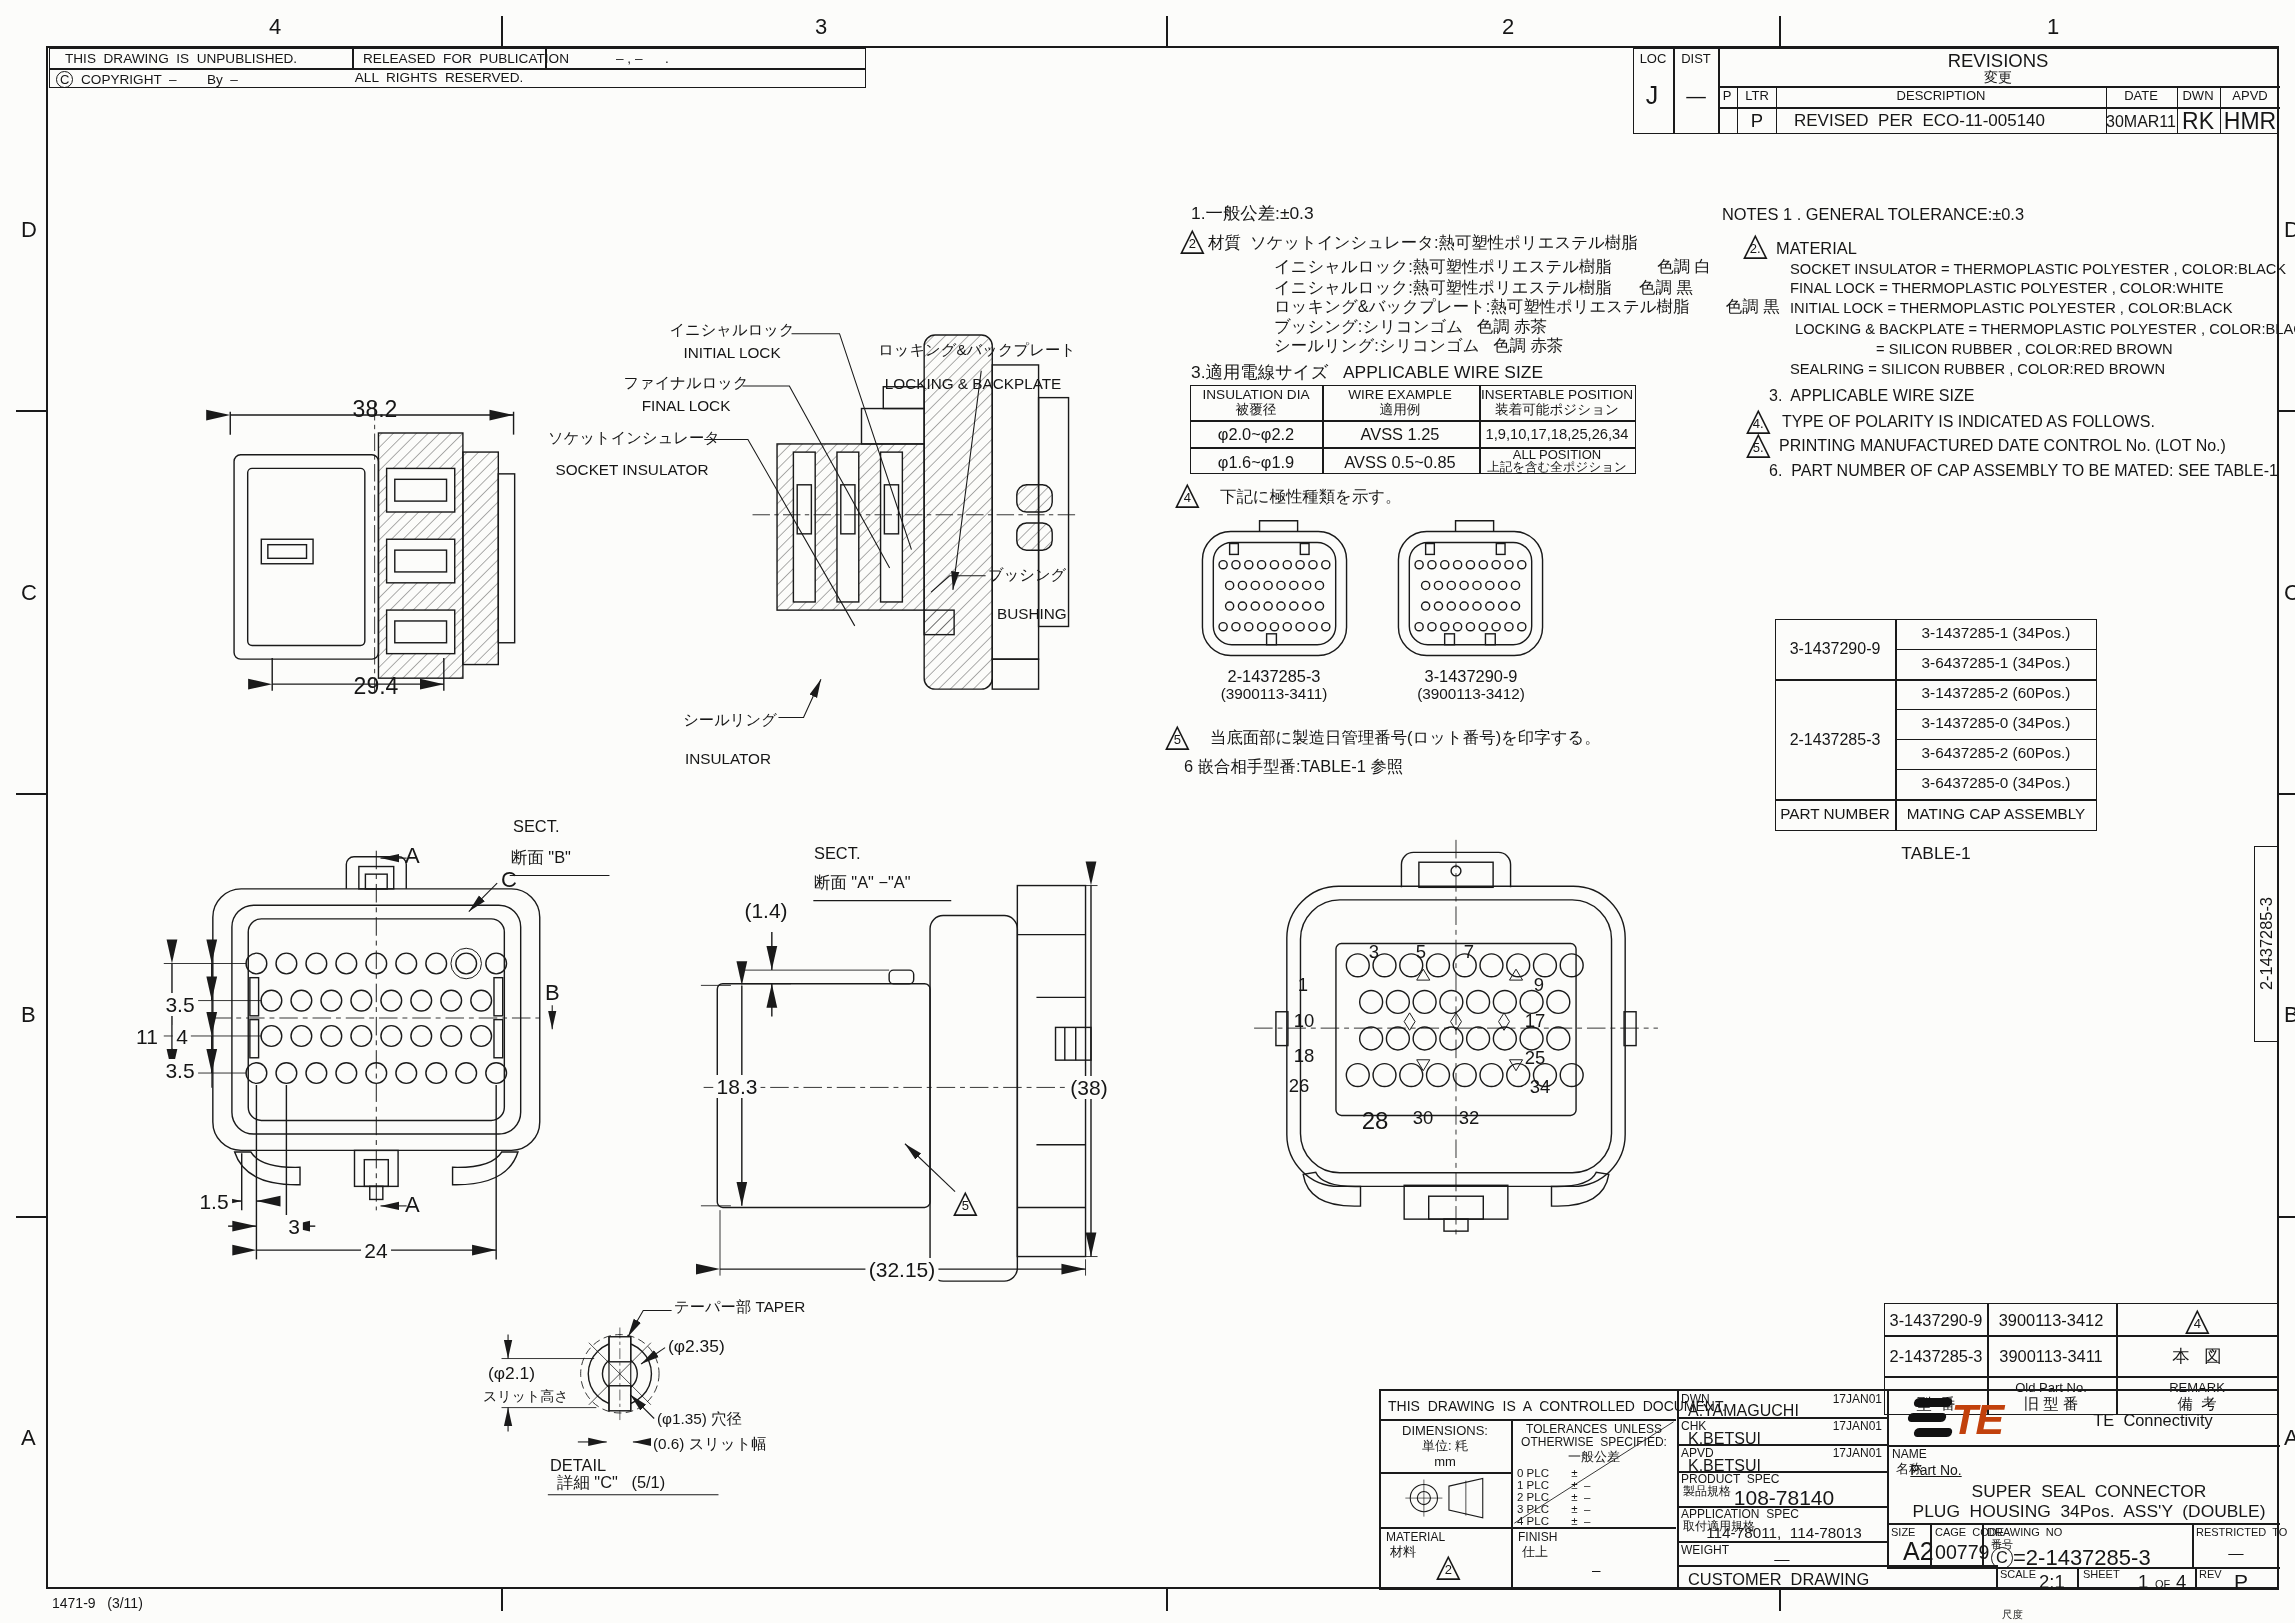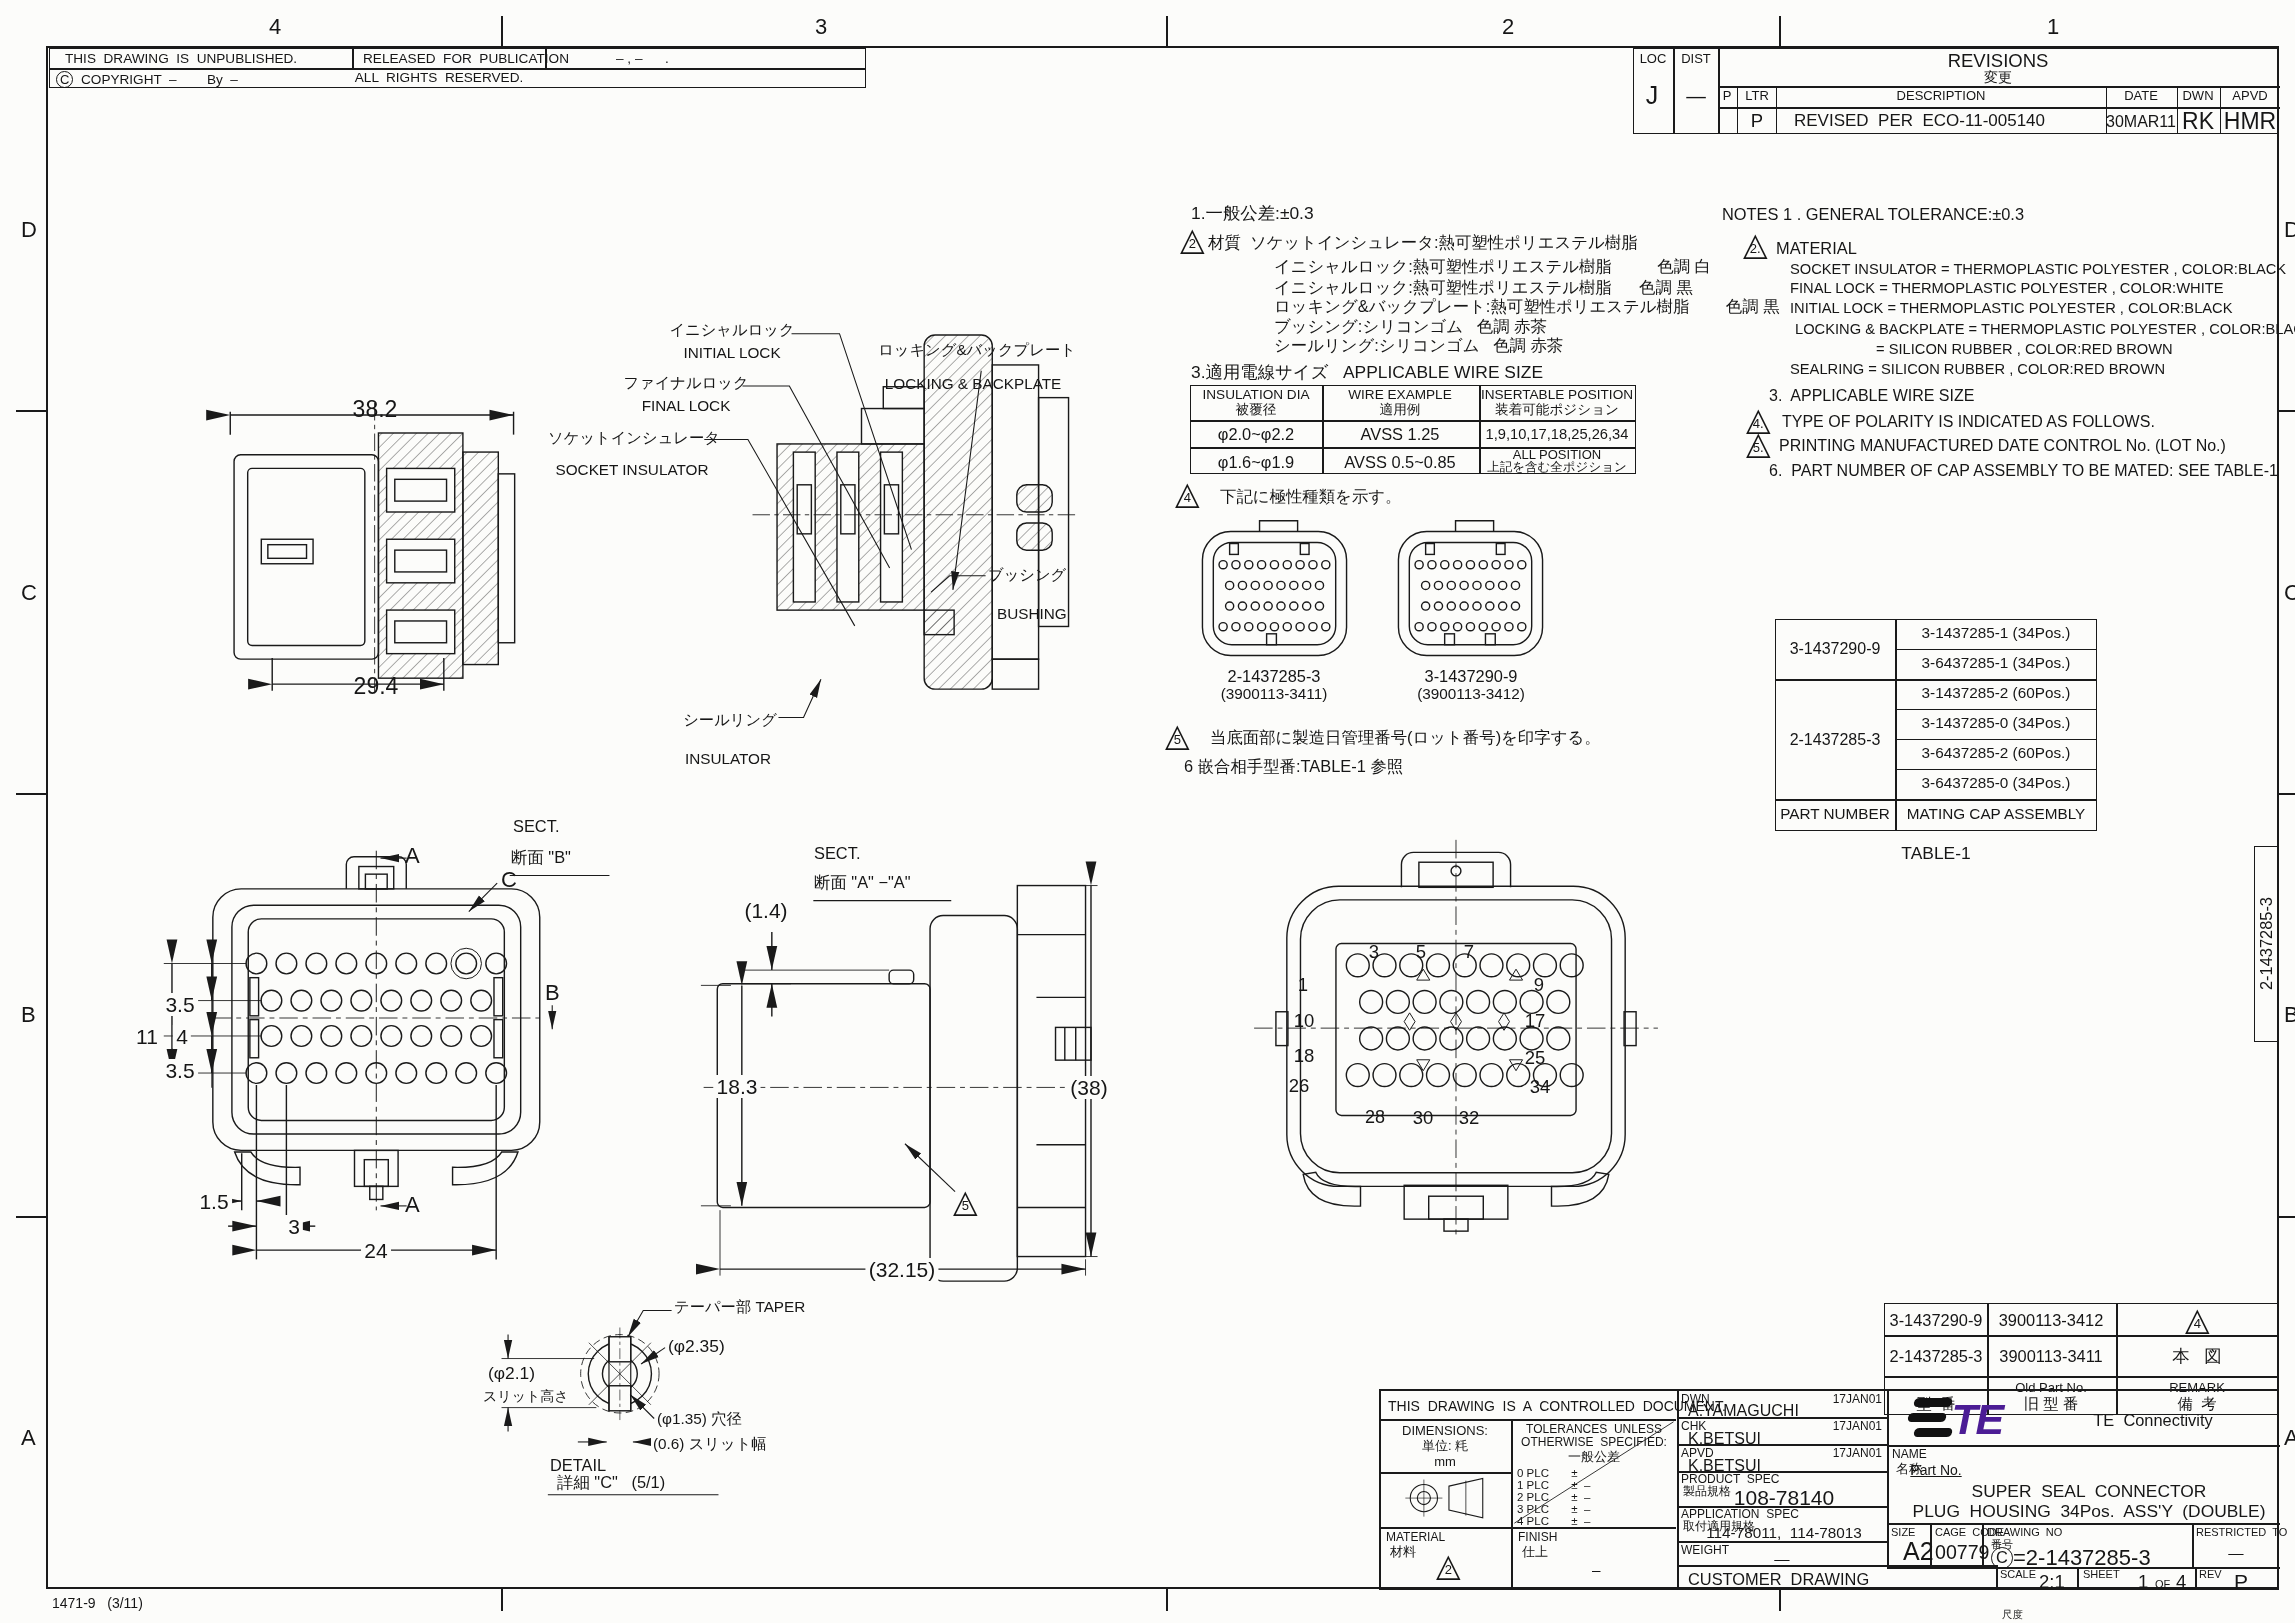--- a/index.html
+++ b/index.html
@@ -12,21 +12,21 @@
   .bx{position:absolute;border:1.6px solid #1a1a1a;box-sizing:border-box;}
   .bx4{border-width:2.7px;}
   .flag{position:absolute;width:30.5px;height:28px;}
   .flag .g{position:absolute;left:50%;top:50%;transform:translate(-50%,-54%);font-size:32px;line-height:32px;color:#161616;}
   .flag .n{position:absolute;left:50%;top:60%;transform:translate(-50%,-50%);font-size:13px;color:#161616;}
   svg{position:absolute;overflow:visible;}
   .vert{writing-mode:vertical-rl;transform:rotate(180deg);}
   .telogo{position:absolute;display:flex;align-items:center;}
   .telogo .bars{position:relative;width:40px;height:46px;}
   .telogo .bars i{position:absolute;left:0;width:38px;height:9.3px;background:#111;border-radius:4.9px;transform:skewX(-14deg);}
-  .telogo .te{font-size:43px;font-weight:bold;font-style:italic;color:#4c1d95;letter-spacing:-2.2px;margin-left:5.5px;line-height:44px;}
+  .telogo .te{font-size:43px;font-weight:bold;font-style:italic;color:#c2410c;letter-spacing:-2.2px;margin-left:5.5px;line-height:44px;}
 </style>
 </head>
 <body>
 
 <div class="sheet">
 
   <div class="bx bx4" style="left:46px;top:46px;width:2233px;height:1543px;"></div>
   <div class="ln" style="left:501px;top:16.4px;width:1.6px;height:30px;"></div>
   <div class="ln" style="left:1166px;top:16.4px;width:1.6px;height:30px;"></div>
   <div class="ln" style="left:1779px;top:16.4px;width:1.6px;height:30px;"></div>
@@ -558,21 +558,21 @@
   <div class="tx c" style="left:1421px;top:942px;font-size:18.5px;">5</div>
   <div class="tx c" style="left:1469px;top:942px;font-size:18.5px;">7</div>
   <div class="tx c" style="left:1303px;top:975px;font-size:18.5px;">1</div>
   <div class="tx c" style="left:1539px;top:975px;font-size:18.5px;">9</div>
   <div class="tx c" style="left:1304px;top:1011px;font-size:18.5px;">10</div>
   <div class="tx c" style="left:1535px;top:1011px;font-size:18.5px;">17</div>
   <div class="tx c" style="left:1304px;top:1046px;font-size:18.5px;">18</div>
   <div class="tx c" style="left:1535px;top:1048px;font-size:18.5px;">25</div>
   <div class="tx c" style="left:1299px;top:1076px;font-size:18.5px;">26</div>
   <div class="tx c" style="left:1540px;top:1077px;font-size:18.5px;">34</div>
-  <div class="tx c" style="left:1375px;top:1108px;font-size:18px;text-align:center;">28</div>
+  <div class="tx c" style="left:1375px;top:1108px;font-size:24px;text-align:center;">28</div>
   <div class="tx c" style="left:1423px;top:1108px;font-size:18.5px;">30</div>
   <div class="tx c" style="left:1469px;top:1108px;font-size:18.5px;">32</div>
 
   <svg style="left:545px;top:1303px;" width="153" height="147" viewBox="0 0 280 270">
     <g fill="none" stroke="#1a1a1a" stroke-width="2.6">
       <circle cx="137" cy="130" r="72" stroke-width="1.6" stroke-dasharray="14 8"></circle>
       <circle cx="137" cy="130" r="58"></circle>
       <circle cx="137" cy="130" r="32" fill="#fcfcfa"></circle>
       <rect x="117" y="62" width="40" height="46" fill="#fcfcfa"></rect>
       <rect x="117" y="152" width="40" height="46" fill="#fcfcfa"></rect>

